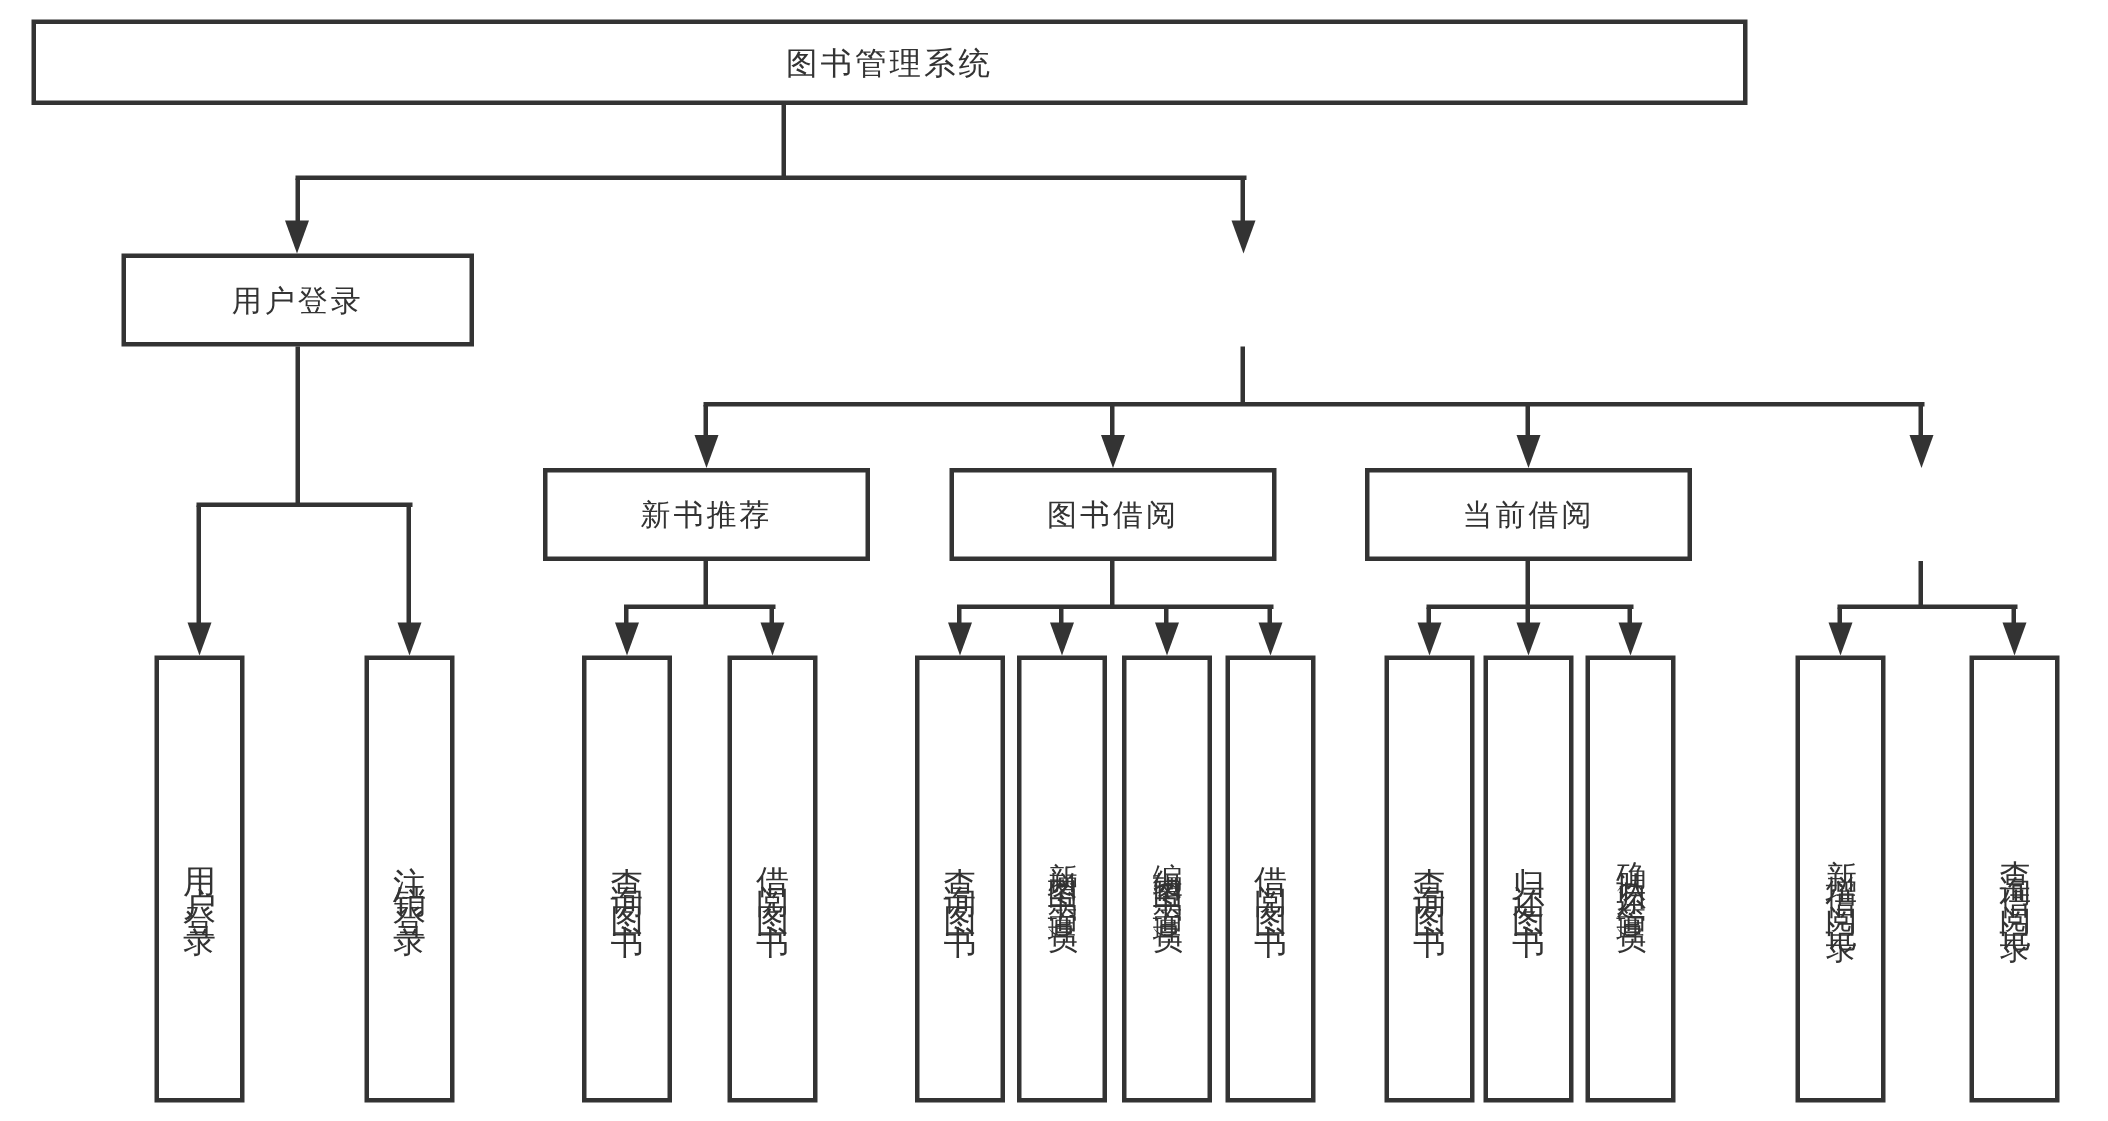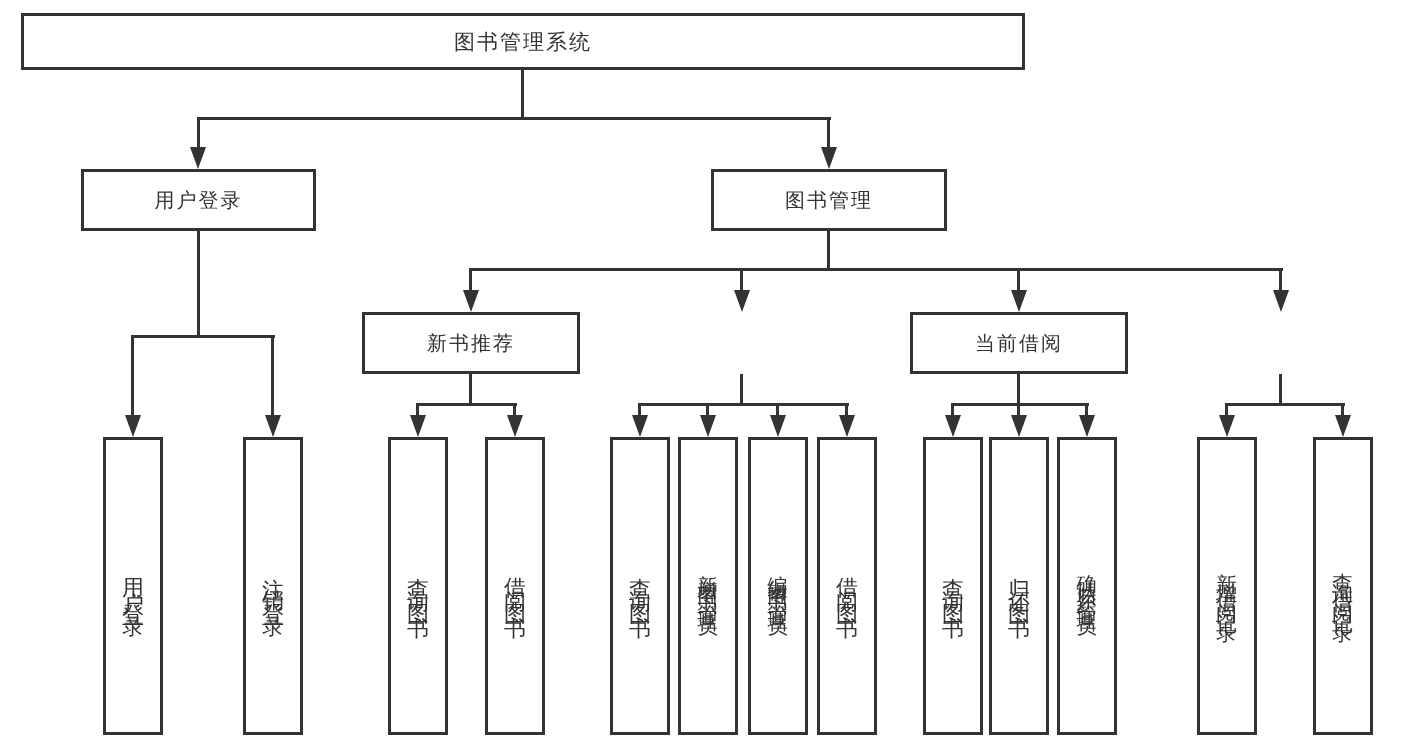--- a/index.html
+++ b/index.html
@@ -52,36 +52,36 @@
     white-space:nowrap;
     color:var(--wm,#c9c9c9);
     text-shadow:2px 1px 0 rgba(224,130,130,0.45);
   }
 </style>
 </head>
 <body>
 
 <div class="stage" style="--line: #333333; --text: #333333; --bg: #ffffff; --wm: #c9c9c9;">
 
-  <div class="box root-box" style="left:21px;top:13px;width:1004px;height:57px">
+  <div class="box root-box" style="left:21px;top:13px;width:1144px;height:57px">
     <span class="hlabel">图书管理系统</span>
   </div>
 
   <div class="box" style="left:81px;top:169px;width:235px;height:62px">
     <span class="hlabel">用户登录</span>
   </div>
 
-  <div class="box" style="left:711px;top:169px;width:236px;height:62px">
-    <span class="hlabel">图书管理</span>
-  </div>
 
   <div class="box" style="left:362px;top:312px;width:218px;height:62px">
     <span class="hlabel">新书推荐</span>
   </div>
 
+  <div class="box" style="left:633px;top:312px;width:218px;height:62px">
+    <span class="hlabel">图书借阅</span>
+  </div>
 
   <div class="box" style="left:910px;top:312px;width:218px;height:62px">
     <span class="hlabel">当前借阅</span>
   </div>
 
 
   <div class="box" style="left:103px;top:437px;width:60px;height:298px">
     <span class="vlabel short">用户登录</span>
   </div>
   <div class="box" style="left:243px;top:437px;width:60px;height:298px">

